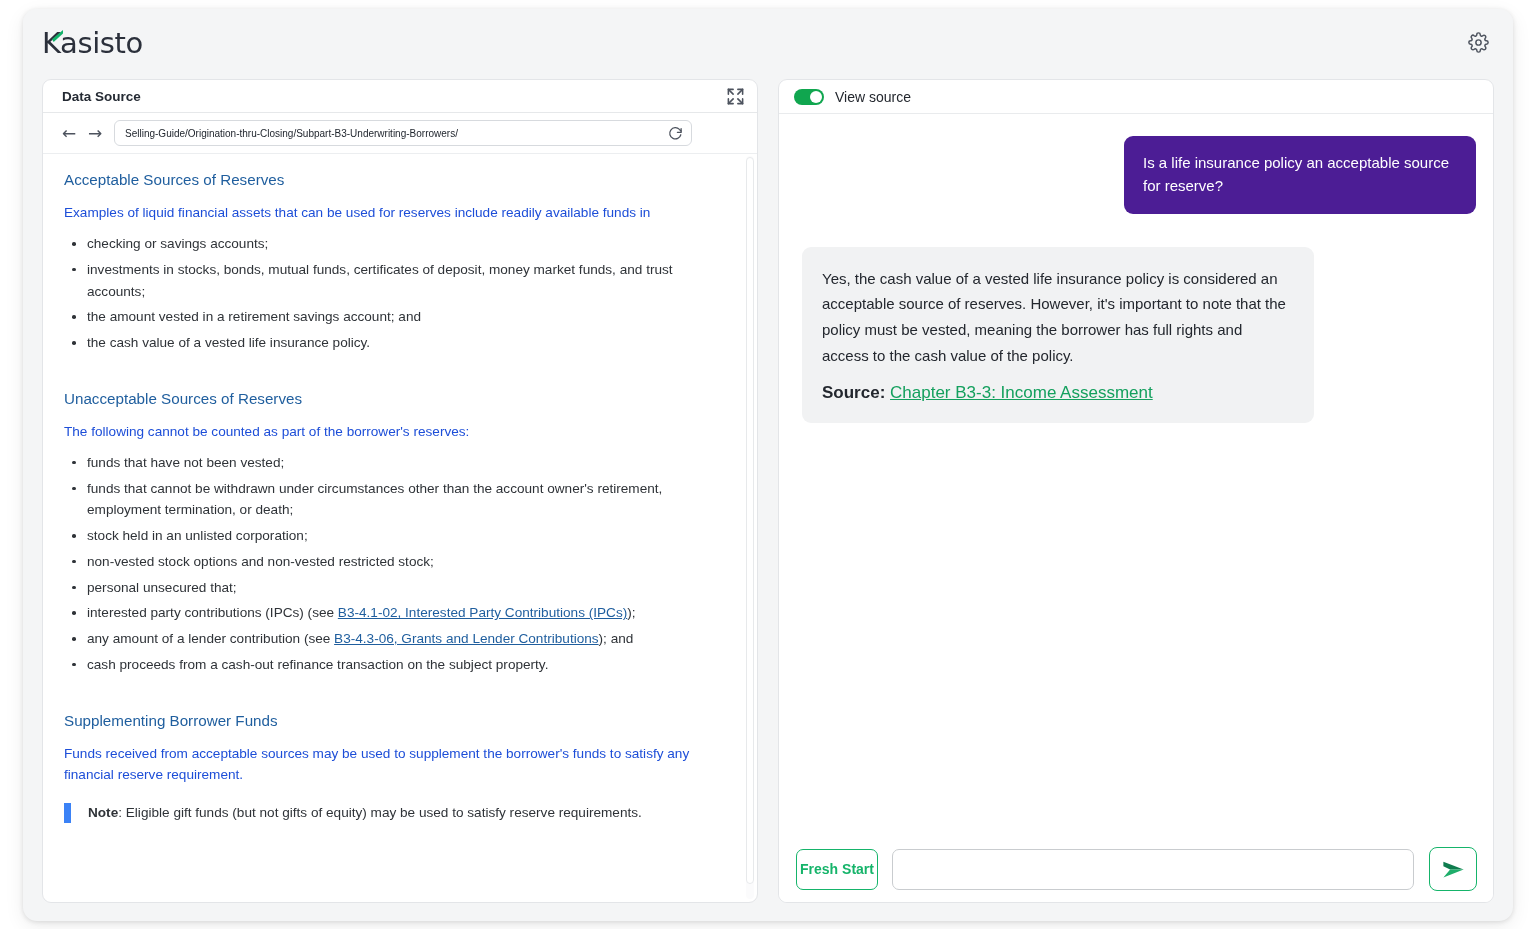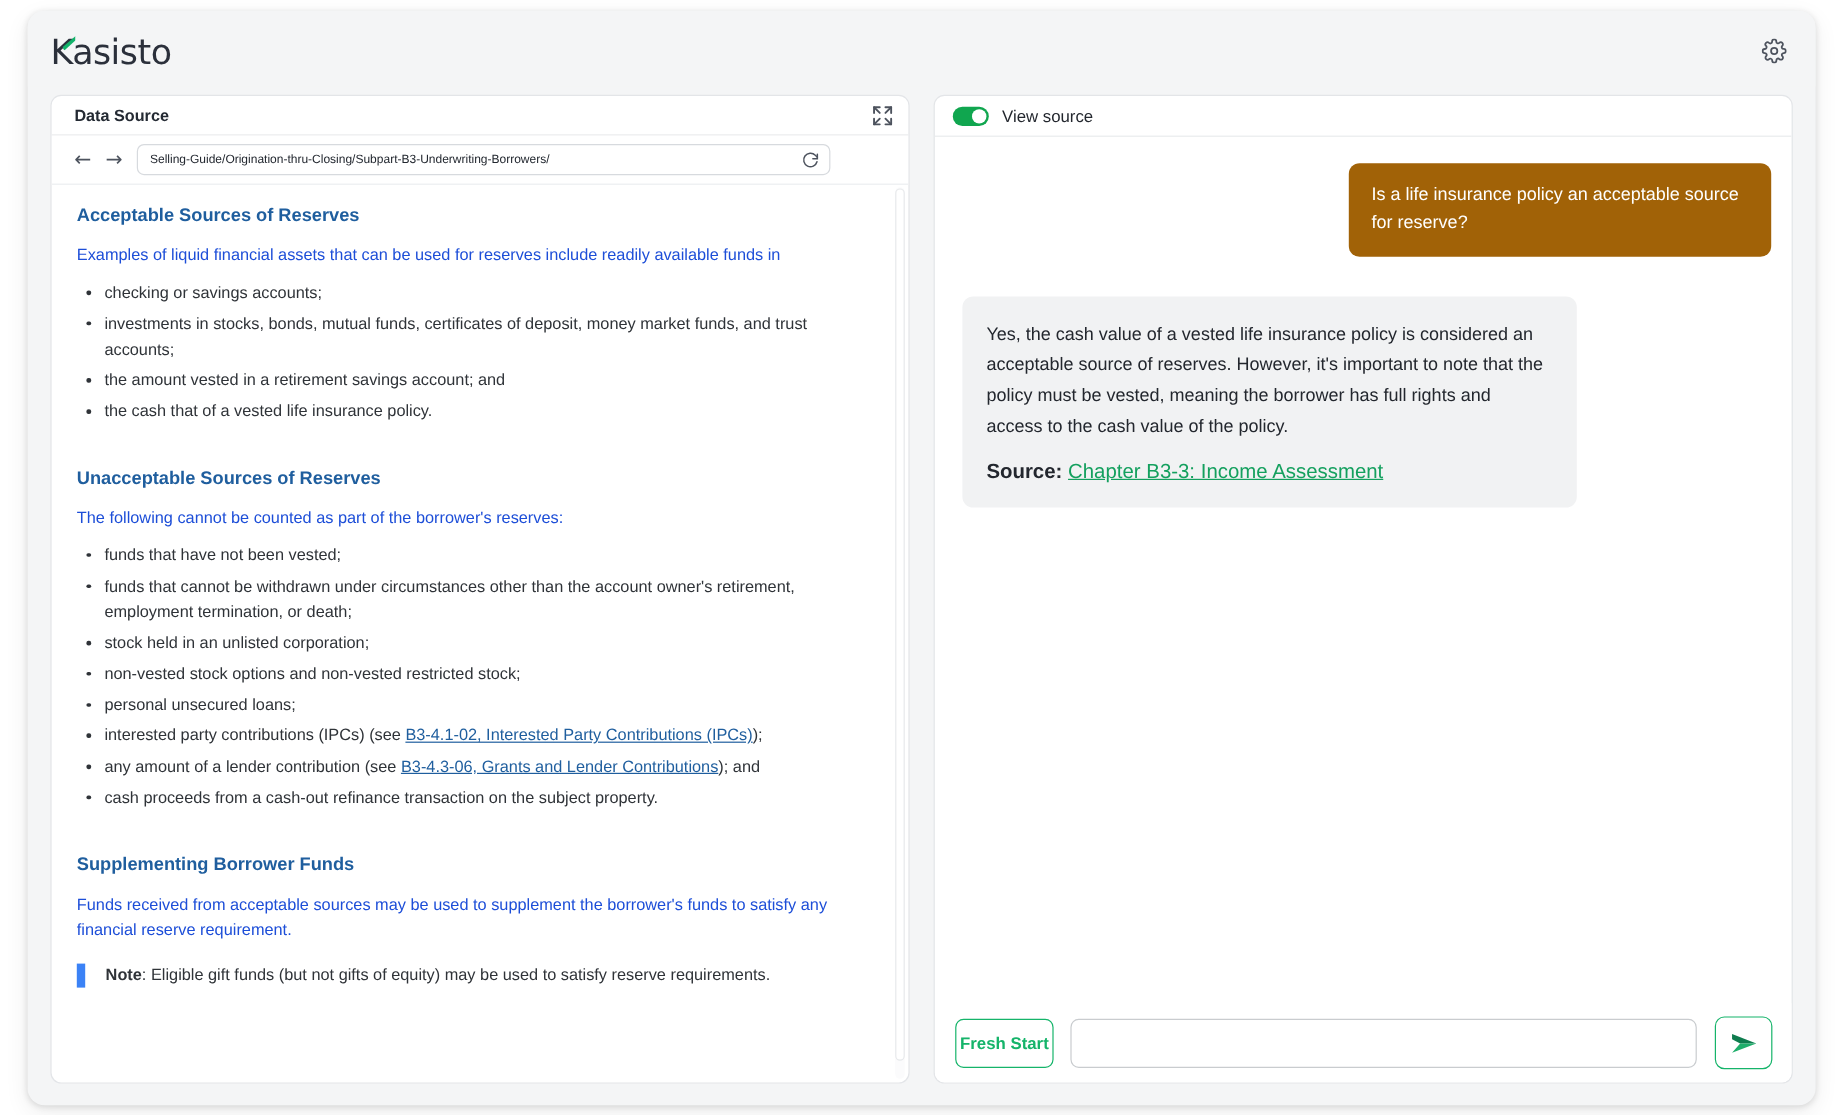--- a/index.html
+++ b/index.html
@@ -159,21 +159,21 @@
     width: 8px; height: 727px;
     background: #ffffff;
     border: 1px solid #e7e9eb;
     border-radius: 4px;
     cursor: pointer;
   }
 
   .doc-h {
     color: #1f5e9e;
     font-size: 15.2px;
-    font-weight: 700;
+    font-weight: 400;
     margin-bottom: 14px;
     font-family: "Liberation Sans", sans-serif;
   }
   .doc-p {
     color: #1d4ed8;
     font-size: 13.6px;
     line-height: 1.55;
     margin-bottom: 10px;
   }
   .doc-ul { list-style: none; margin: 0 0 0 0; padding: 0; }
@@ -243,21 +243,21 @@
   #chat-body {
     position: relative;
     height: 723px;
     padding: 22px 17px 0 23px;
     overflow: hidden;
   }
 
   #user-bubble {
     margin-left: auto;
     width: 352px;
-    background: #a16207;
+    background: #4c1d95;
     color: #ffffff;
     border-radius: 9px;
     padding: 15px 19px 16px 19px;
     font-size: 15px;
     line-height: 1.55;
   }
 
   #bot-bubble {
     margin-top: 33px;
     width: 512px;
@@ -386,33 +386,33 @@
     <div id="doc-body">
       <div id="doc-scroll-track"></div>
       <div id="doc-scroll-thumb"></div>
 
       <div class="doc-h">Acceptable Sources of Reserves</div>
       <div class="doc-p">Examples of liquid financial assets that can be used for reserves include readily available funds in</div>
       <ul class="doc-ul">
         <li>checking or savings accounts;</li>
         <li>investments in stocks, bonds, mutual funds, certificates of deposit, money market funds, and trust accounts;</li>
         <li>the amount vested in a retirement savings account; and</li>
-        <li>the cash that of a vested life insurance policy.</li>
+        <li>the cash value of a vested life insurance policy.</li>
       </ul>
 
       <div class="sec-gap"></div>
 
       <div class="doc-h">Unacceptable Sources of Reserves</div>
       <div class="doc-p">The following cannot be counted as part of the borrower's reserves:</div>
       <ul class="doc-ul">
         <li>funds that have not been vested;</li>
         <li>funds that cannot be withdrawn under circumstances other than the account owner's retirement, employment termination, or death;</li>
         <li>stock held in an unlisted corporation;</li>
         <li>non-vested stock options and non-vested restricted stock;</li>
-        <li>personal unsecured loans;</li>
+        <li>personal unsecured that;</li>
         <li>
           <span>interested party contributions (IPCs) (see </span><a class="doc-link">B3-4.1-02, Interested Party Contributions (IPCs)</a><span>);</span>
         </li>
         <li>
           <span>any amount of a lender contribution (see </span><a class="doc-link">B3-4.3-06, Grants and Lender Contributions</a><span>); and</span>
         </li>
         <li>cash proceeds from a cash-out refinance transaction on the subject property.</li>
       </ul>
 
       <div class="sec-gap"></div>

